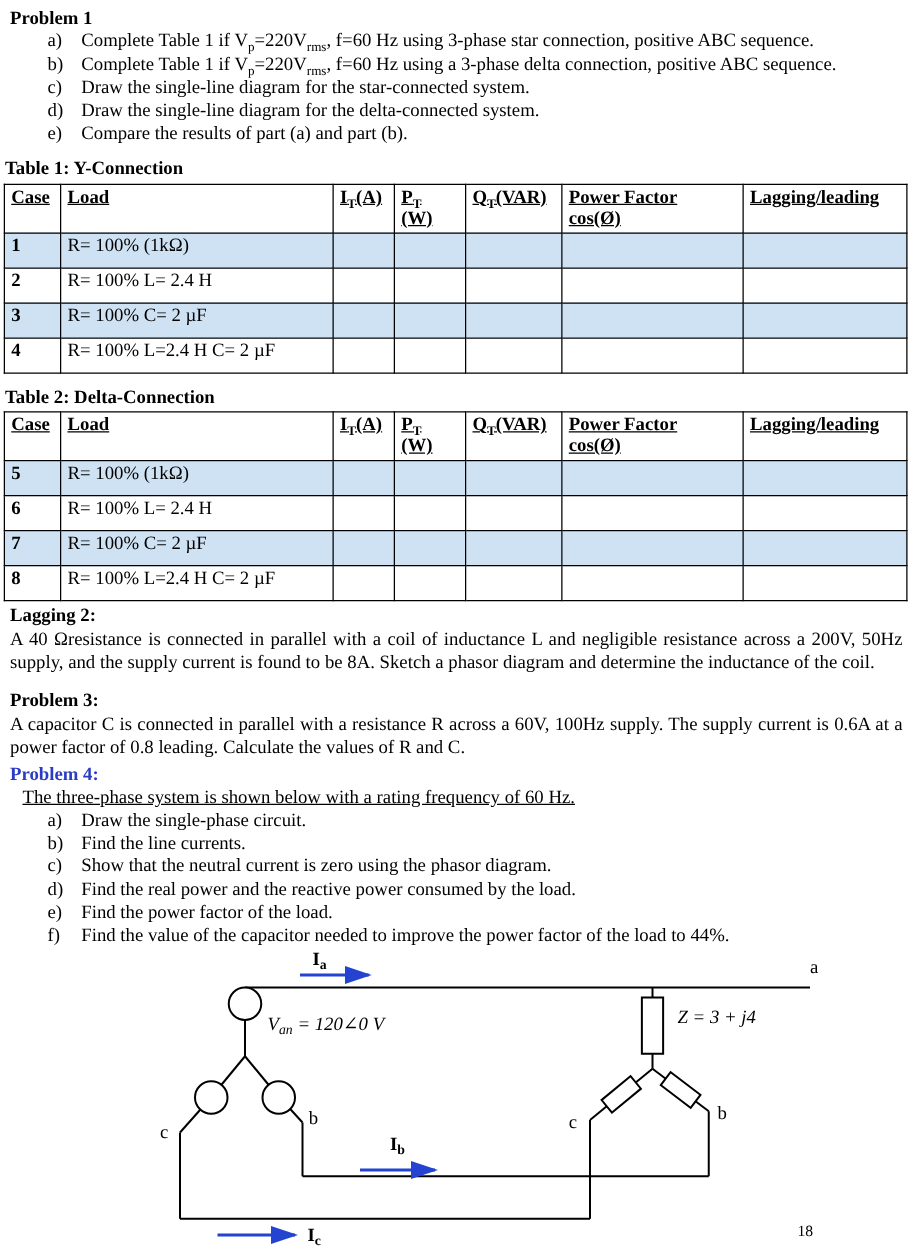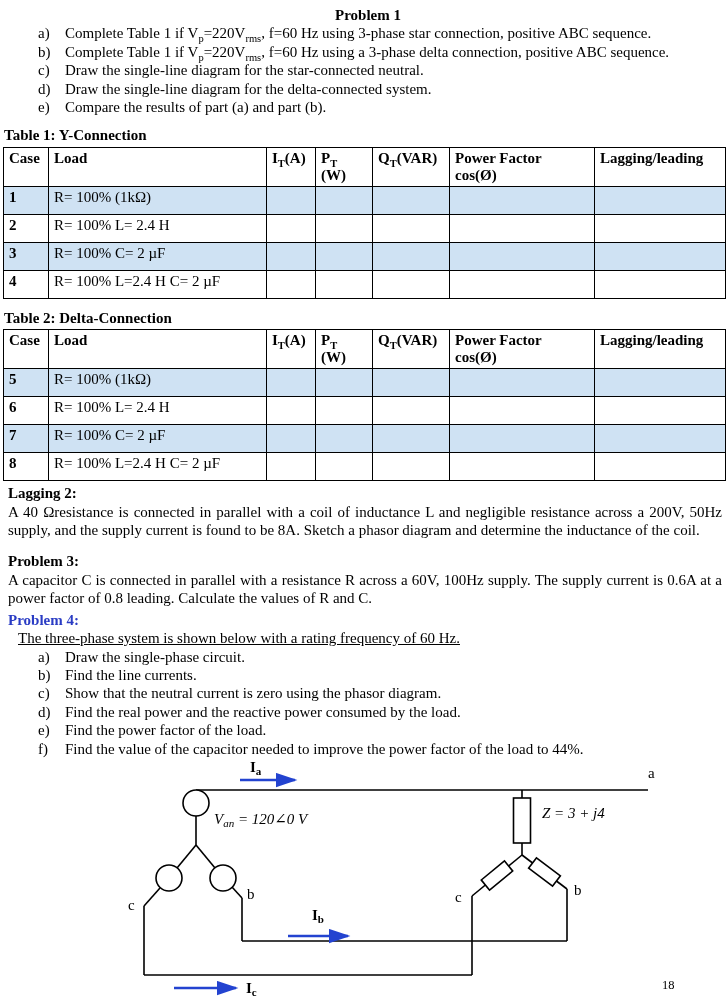--- a/index.html
+++ b/index.html
@@ -10,73 +10,73 @@
   }
   *{margin:0;padding:0;box-sizing:border-box;}
   html,body{background:#fff;}
   body{
     width:728px;height:1008px;position:relative;overflow:hidden;
     font-family:"Liberation Serif","DejaVu Serif",serif;
     font-size:15px;color:#000;
   }
   sub{font-size:0.7em;line-height:0;}
   .p-title{font-weight:bold;margin-left:8px;line-height:18.4px;}
-  .first{padding-top:6px;text-align:center;}
+  .first{padding-top:6px;}
   .mt3{margin-top:3px;}
   .mt13{margin-top:13px;}
   .blue{color:var(--heading-blue);}
   .list{margin-left:38px;margin-right:6px;}
   .list-row{display:flex;line-height:18.4px;}
   .letter{width:27px;flex:none;}
   .ltext{flex:1;}
   .caption{margin:10px 0 2px 4px;line-height:18.4px;font-weight:bold;}
   .cap2{}
   table.data-table{
     border-collapse:collapse;table-layout:fixed;
     width:722px;margin:0 3px;
   }
   .data-table th,.data-table td{
     border:1px solid var(--table-border);
     text-align:left;vertical-align:top;
     padding:2px 5px;line-height:17px;
   }
-  .data-table th{font-weight:bold;height:38px;}
+  .data-table th{font-weight:bold;height:38px;text-decoration:underline;}
   .data-table td{height:28px;}
   .case-col{padding-left:6px;}
   td.case-col{font-weight:bold;}
   tr.shade{background:var(--row-shade);}
   p.body-just{margin:0 6px 0 8px;line-height:18.4px;text-align:justify;}
   p.body-plain{margin:0 6px 0 18px;line-height:18.4px;text-decoration:underline;}
   .circuit{position:absolute;left:0;top:752px;}
   .circuit text{font-family:"Liberation Serif","DejaVu Serif",serif;font-size:15px;fill:#000;}
   .wire{stroke:#000;stroke-width:1.6;fill:none;}
   .comp{fill:#fff;stroke:#000;stroke-width:1.6;}
   .arrow{stroke:var(--arrow-blue);stroke-width:2.4;fill:none;}
   .arrow-head{fill:var(--arrow-blue);}
   .cur-label{fill:var(--arrow-blue);font-weight:bold;}
   .val-label{font-style:italic;}
-  .page-num{position:absolute;left:638px;top:978px;font-size:12.5px;margin-left:24px;}
+  .page-num{position:absolute;left:638px;top:978px;font-size:12.5px;}
 </style>
 </head>
 <body>
 
 <div class="p-title first">Problem 1</div>
 
 <div class="list">
   <div class="list-row">
     <span class="letter">a)</span>
     <span class="ltext">Complete Table 1 if V<sub>p</sub>=220V<sub>rms</sub>, f=60 Hz using 3-phase star connection, positive ABC sequence.</span>
   </div>
   <div class="list-row">
     <span class="letter">b)</span>
     <span class="ltext">Complete Table 1 if V<sub>p</sub>=220V<sub>rms</sub>, f=60 Hz using a 3-phase delta connection, positive ABC sequence.</span>
   </div>
   <div class="list-row">
     <span class="letter">c)</span>
-    <span class="ltext">Draw the single-line diagram for the star-connected neutral.</span>
+    <span class="ltext">Draw the single-line diagram for the star-connected system.</span>
   </div>
   <div class="list-row">
     <span class="letter">d)</span>
     <span class="ltext">Draw the single-line diagram for the delta-connected system.</span>
   </div>
   <div class="list-row">
     <span class="letter">e)</span>
     <span class="ltext">Compare the results of part (a) and part (b).</span>
   </div>
 </div>

